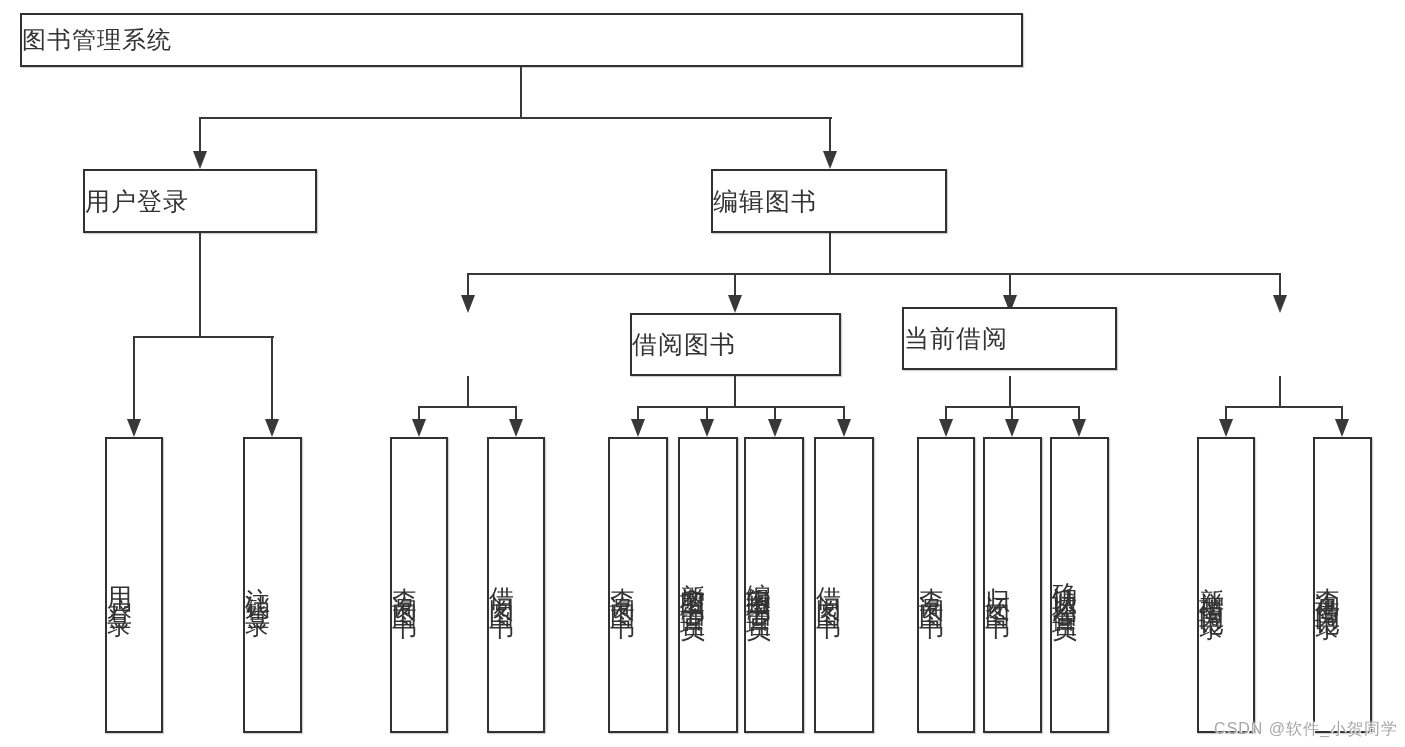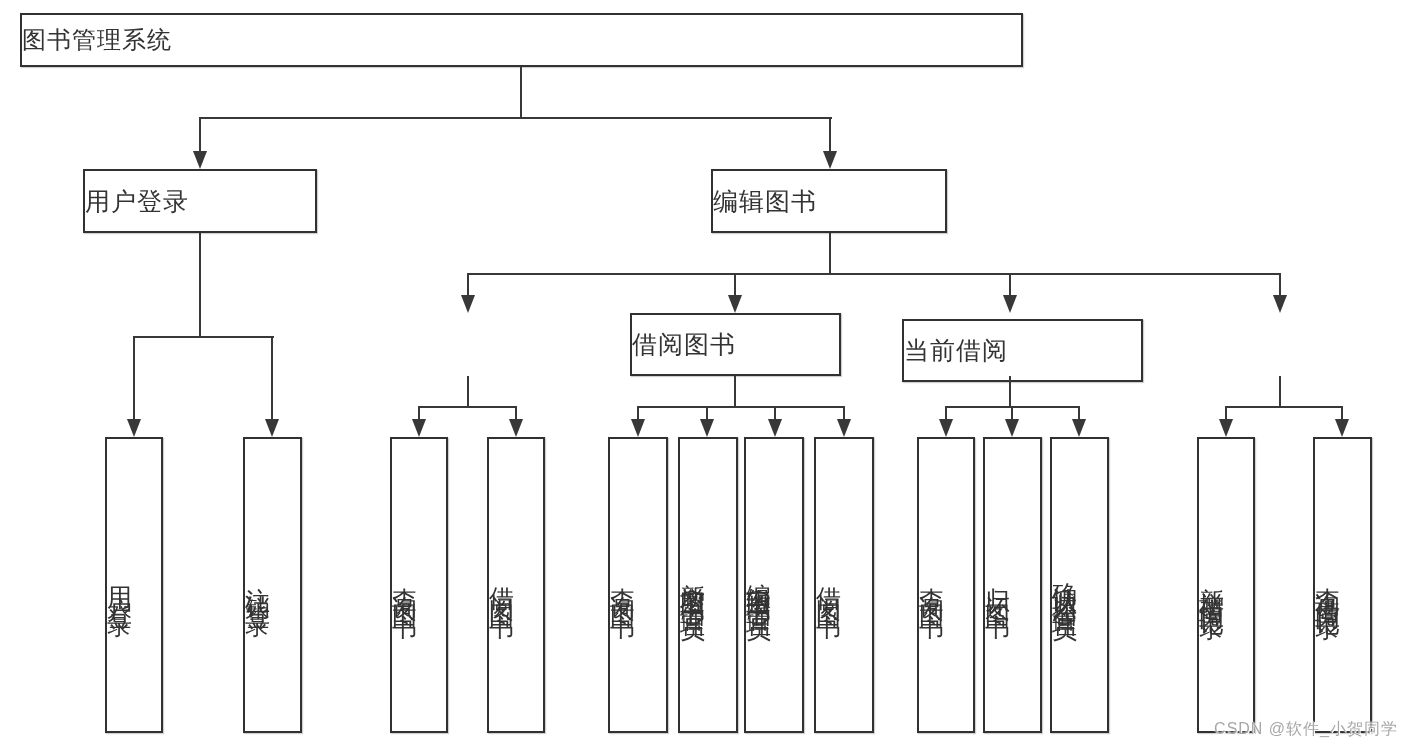--- a/index.html
+++ b/index.html
@@ -71,21 +71,21 @@
   <div class="line v" style="left:734px;top:275px;height:20px"></div>
   <div class="arrow" style="left:728px;top:295px"></div>
   <div class="line v" style="left:1009px;top:275px;height:20px"></div>
   <div class="arrow" style="left:1003px;top:295px"></div>
   <div class="line v" style="left:1279px;top:275px;height:20px"></div>
   <div class="arrow" style="left:1273px;top:295px"></div>
 
   <div class="box" style="left:630px;top:313px;width:211px;height:63px">
     <span class="hlabel">借阅图书</span>
   </div>
-  <div class="box" style="left:902px;top:319px;width:241px;height:63px">
+  <div class="box" style="left:902px;top:307px;width:215px;height:63px">
     <span class="hlabel">当前借阅</span>
   </div>
 
   <div class="line v" style="left:467px;top:376px;height:31px"></div>
   <div class="line h" style="left:418px;top:406px;width:99px"></div>
   <div class="line v" style="left:418px;top:408px;height:12px"></div>
   <div class="arrow" style="left:412px;top:419px"></div>
   <div class="line v" style="left:515px;top:408px;height:12px"></div>
   <div class="arrow" style="left:509px;top:419px"></div>
 

